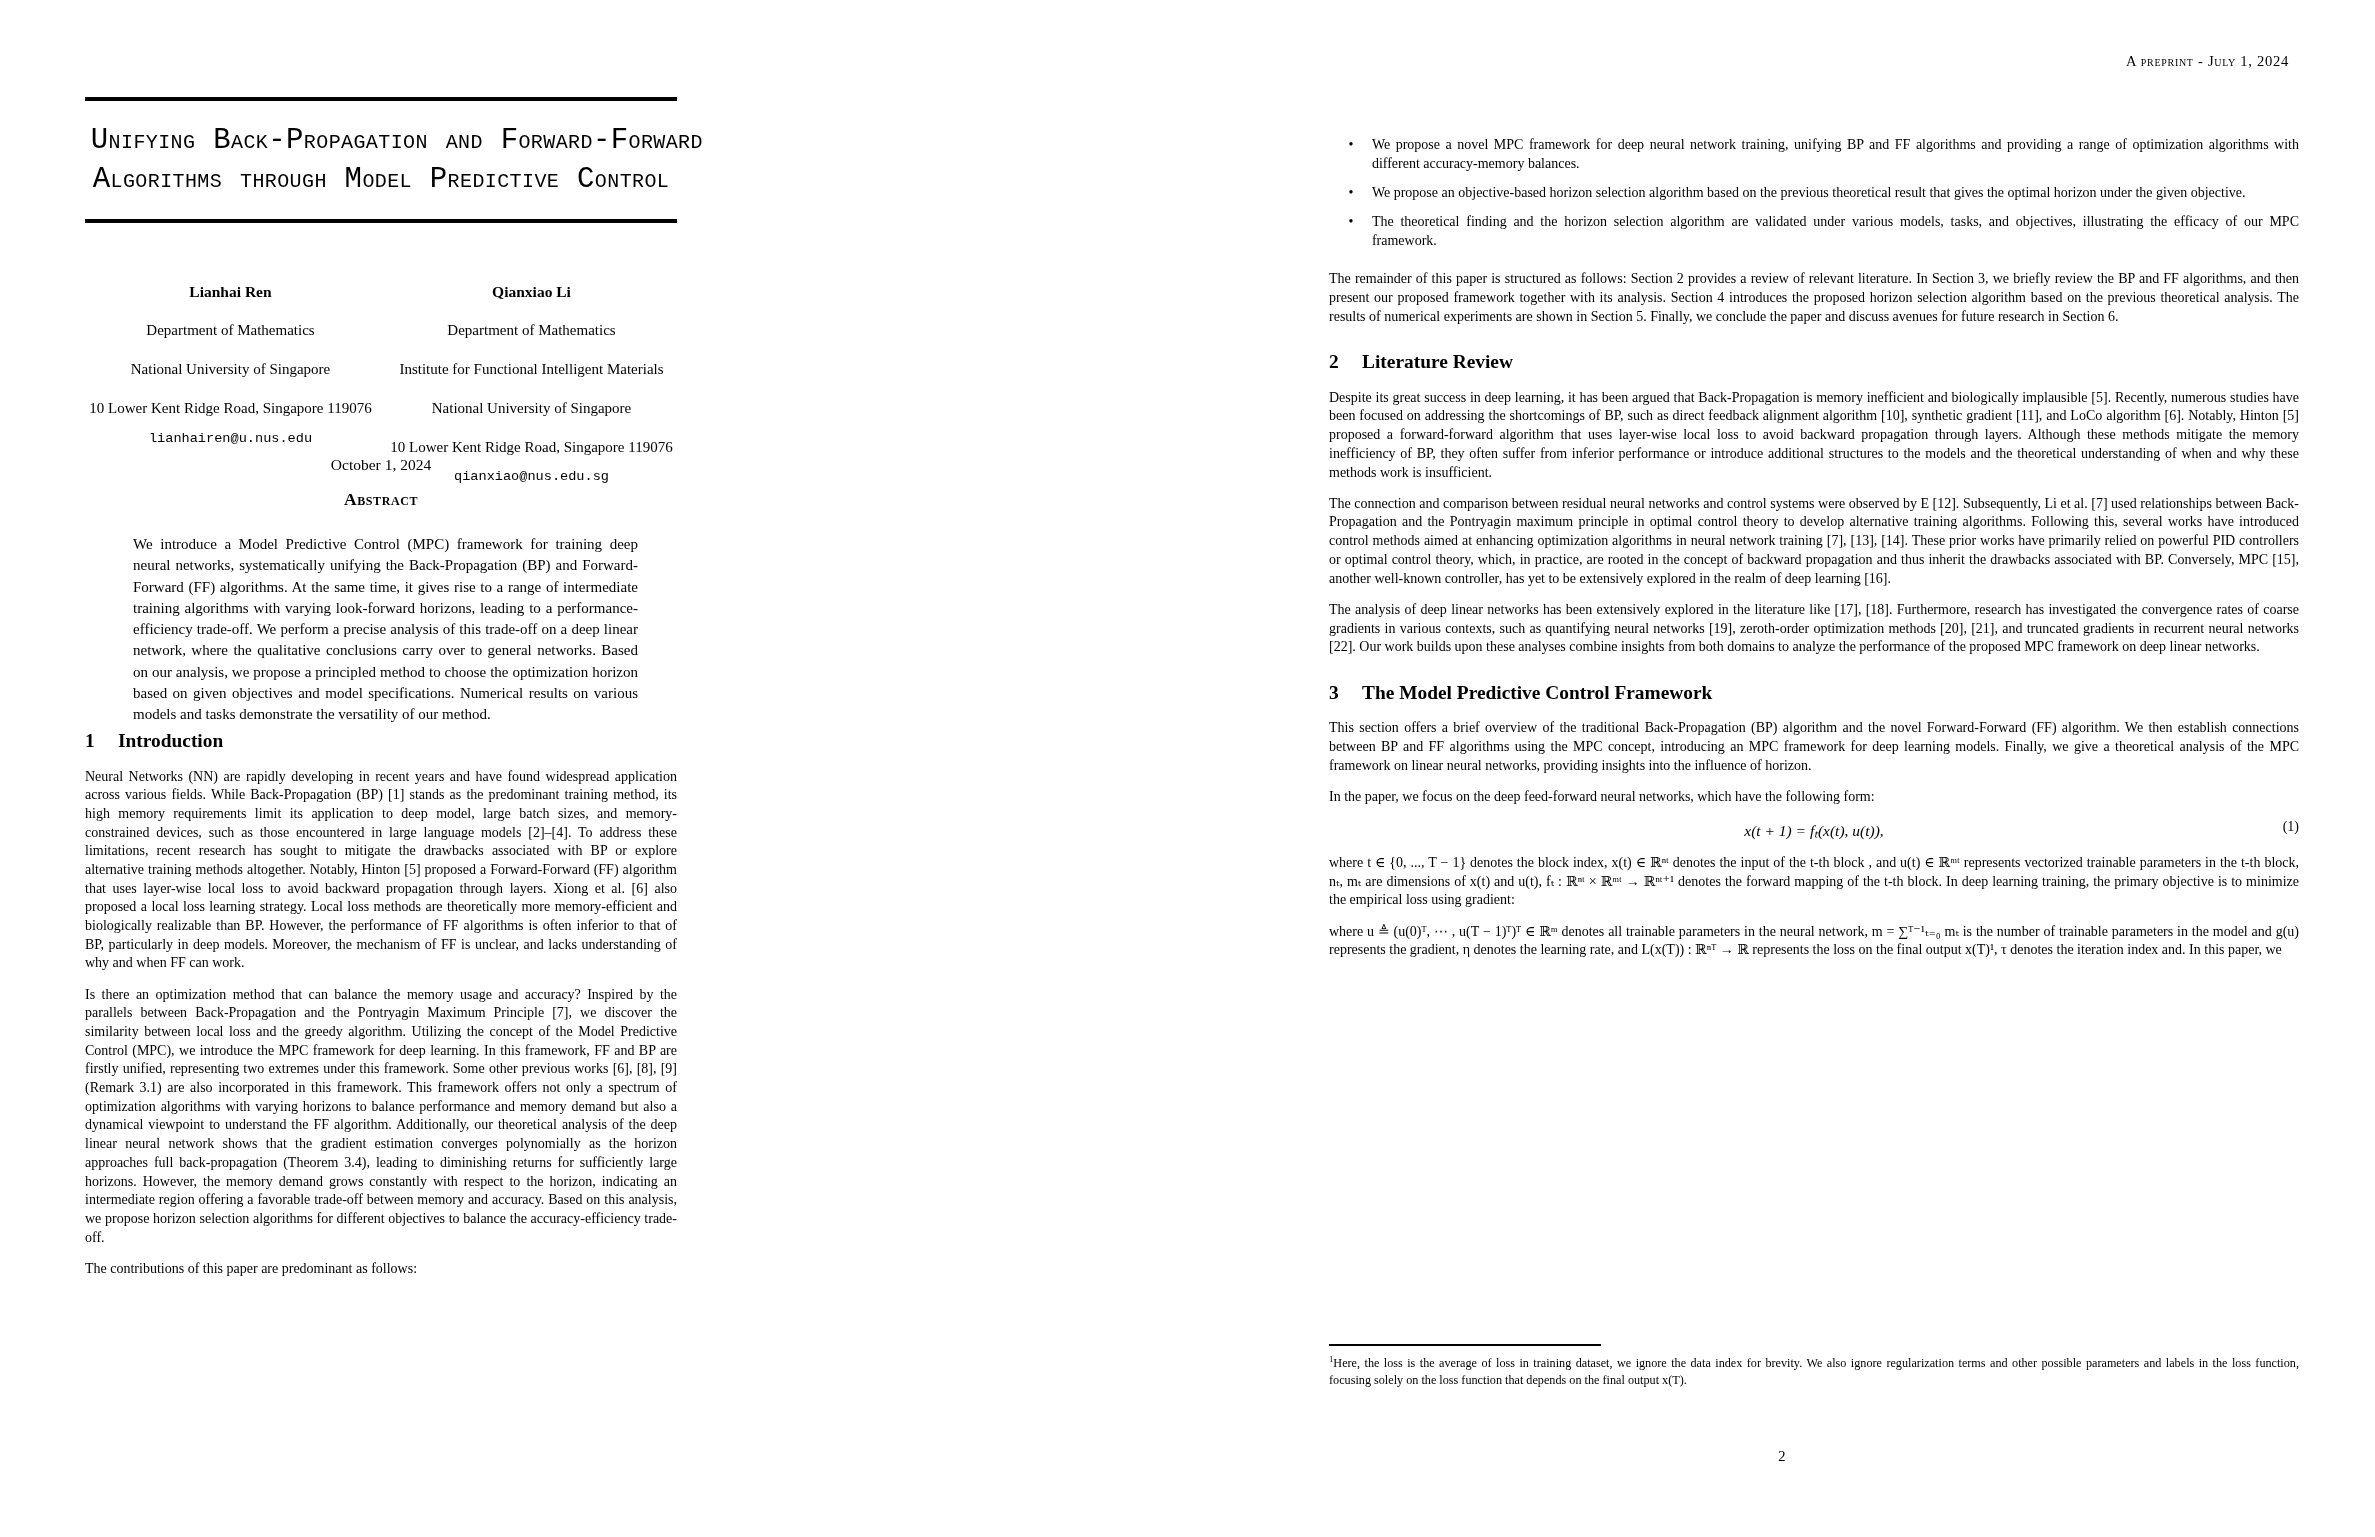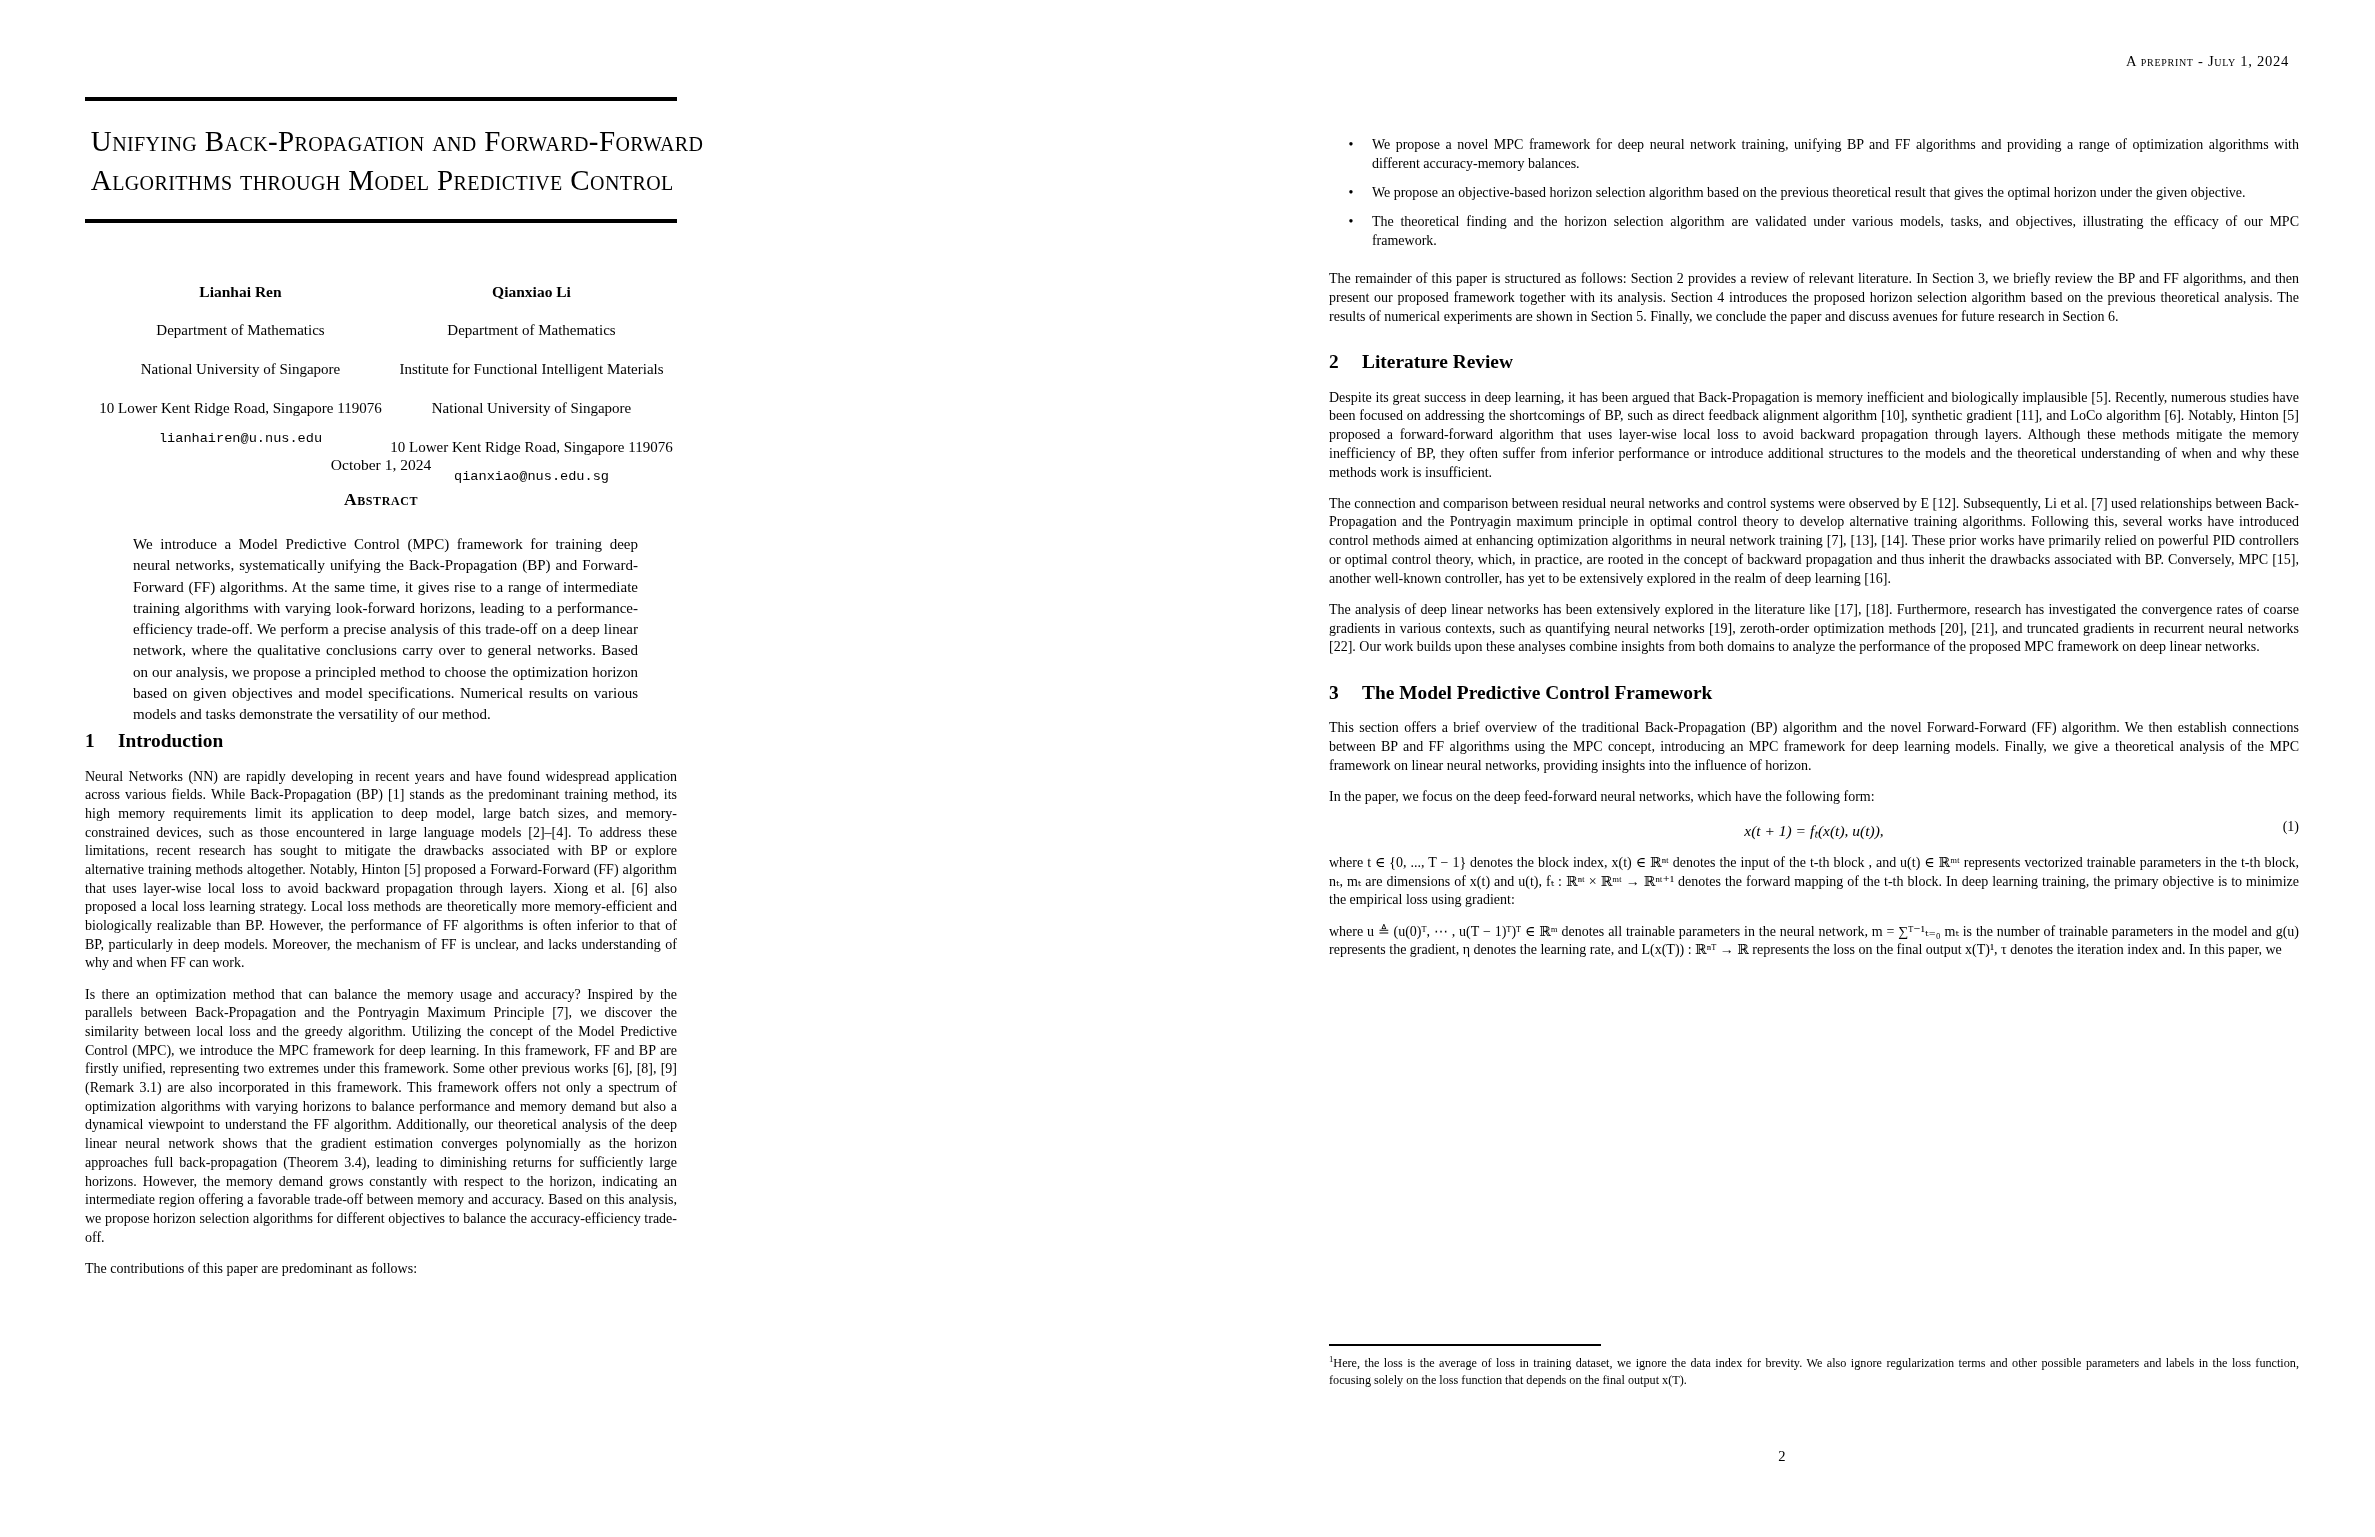--- a/index.html
+++ b/index.html
@@ -64,29 +64,29 @@
     width: 100%;
   }
   #paper-title {
     text-align: center;
     font-size: 29px;
     line-height: 1.34;
     padding: 21.3px 5.8px 19.4px 5.8px;
     font-variant: small-caps;
     letter-spacing: 0.4px;
   }
-  #paper-title .ln { display: block; white-space: nowrap; }
+  #paper-title .ln { display: block; white-space: nowrap; font-family: Liberation Mono, monospace; }
 
   #authors {
     position: absolute;
     left: 85px;
     top: 281px;
     width: 592px;
     display: flex;
-    justify-content: flex-end;
+    justify-content: space-between;
   }
   .author {
     width: 291px;
     text-align: center;
     font-size: 15px;
     line-height: 1.45;
   }
   .author .aname {
     font-weight: bold;
     font-size: 15.5px;

